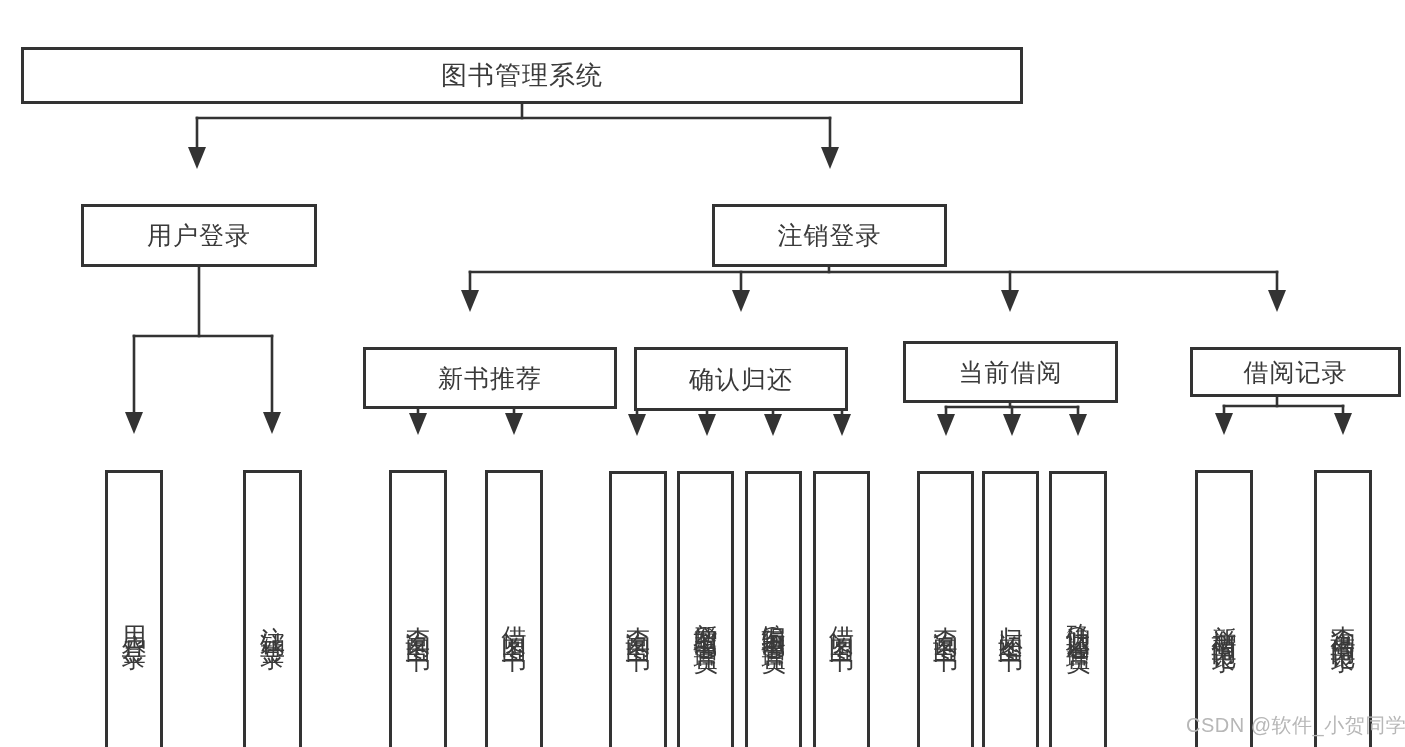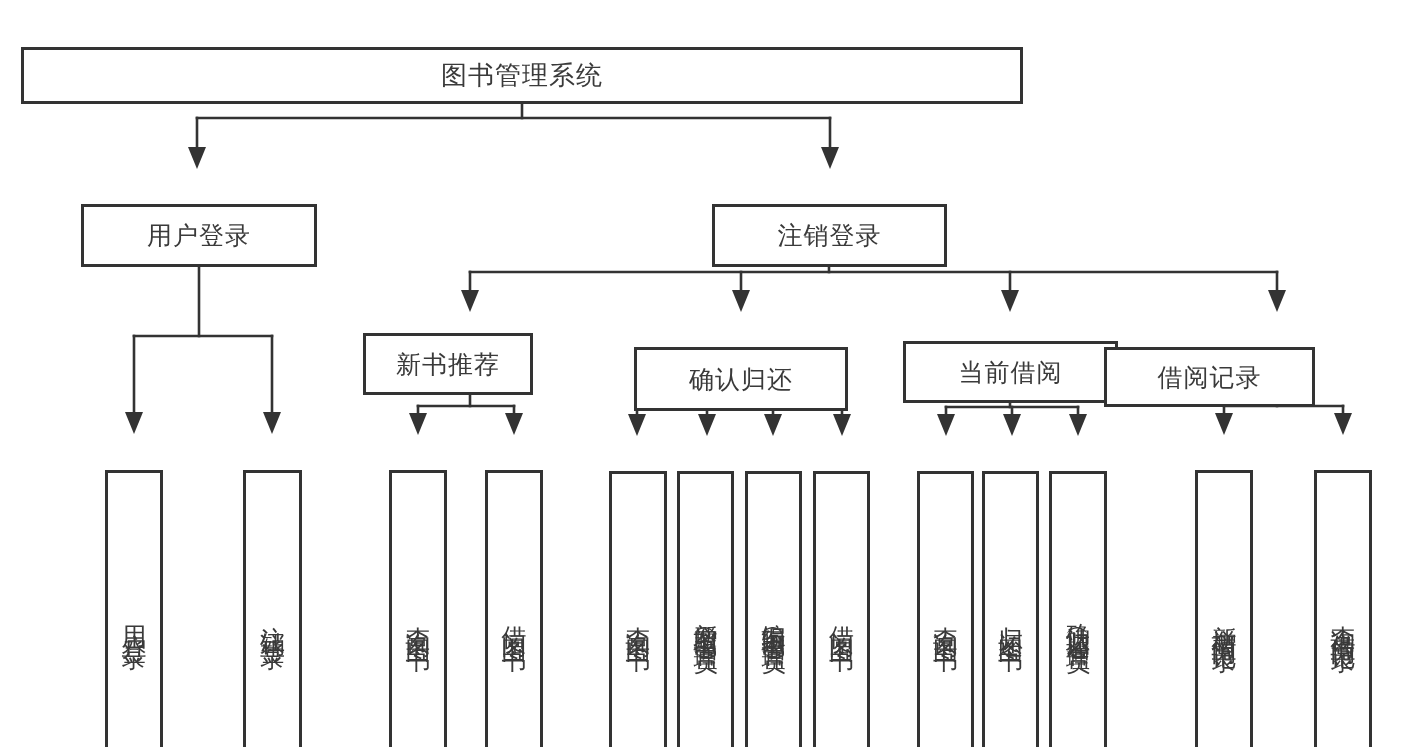--- a/index.html
+++ b/index.html
@@ -119,30 +119,30 @@
     <span>图书管理系统</span>
   </div>
 
   <div class="box h" style="left:81px;top:170px;width:236px;height:63px">
     <span>用户登录</span>
   </div>
   <div class="box h" style="left:712px;top:170px;width:235px;height:63px">
     <span>注销登录</span>
   </div>
 
-  <div class="box h" style="left:363px;top:299px;width:170px;height:62px">
+  <div class="box h" style="left:363px;top:313px;width:254px;height:62px">
     <span>新书推荐</span>
   </div>
   <div class="box h" style="left:634px;top:313px;width:214px;height:64px">
     <span>确认归还</span>
   </div>
   <div class="box h" style="left:903px;top:307px;width:215px;height:62px">
     <span>当前借阅</span>
   </div>
-  <div class="box h" style="left:1104px;top:313px;width:211px;height:60px">
+  <div class="box h" style="left:1190px;top:313px;width:211px;height:50px">
     <span>借阅记录</span>
   </div>
 
   <div class="box v" style="left:105px;top:436px;width:58px;height:299px">
     <span>用户登录</span>
   </div>
   <div class="box v" style="left:243px;top:436px;width:59px;height:299px">
     <span>注销登录</span>
   </div>
 
@@ -176,14 +176,15 @@
     <span style="letter-spacing:4px">确认归还（管理员）</span>
   </div>
 
   <div class="box v" style="left:1195px;top:436px;width:58px;height:299px">
     <span style="letter-spacing:5px">新增借阅记录</span>
   </div>
   <div class="box v" style="left:1314px;top:436px;width:58px;height:299px">
     <span style="letter-spacing:5px">查询借阅记录</span>
   </div>
 
+  <div class="watermark">CSDN @软件_小贺同学</div>
 
 </div>
 
 </body></html>

